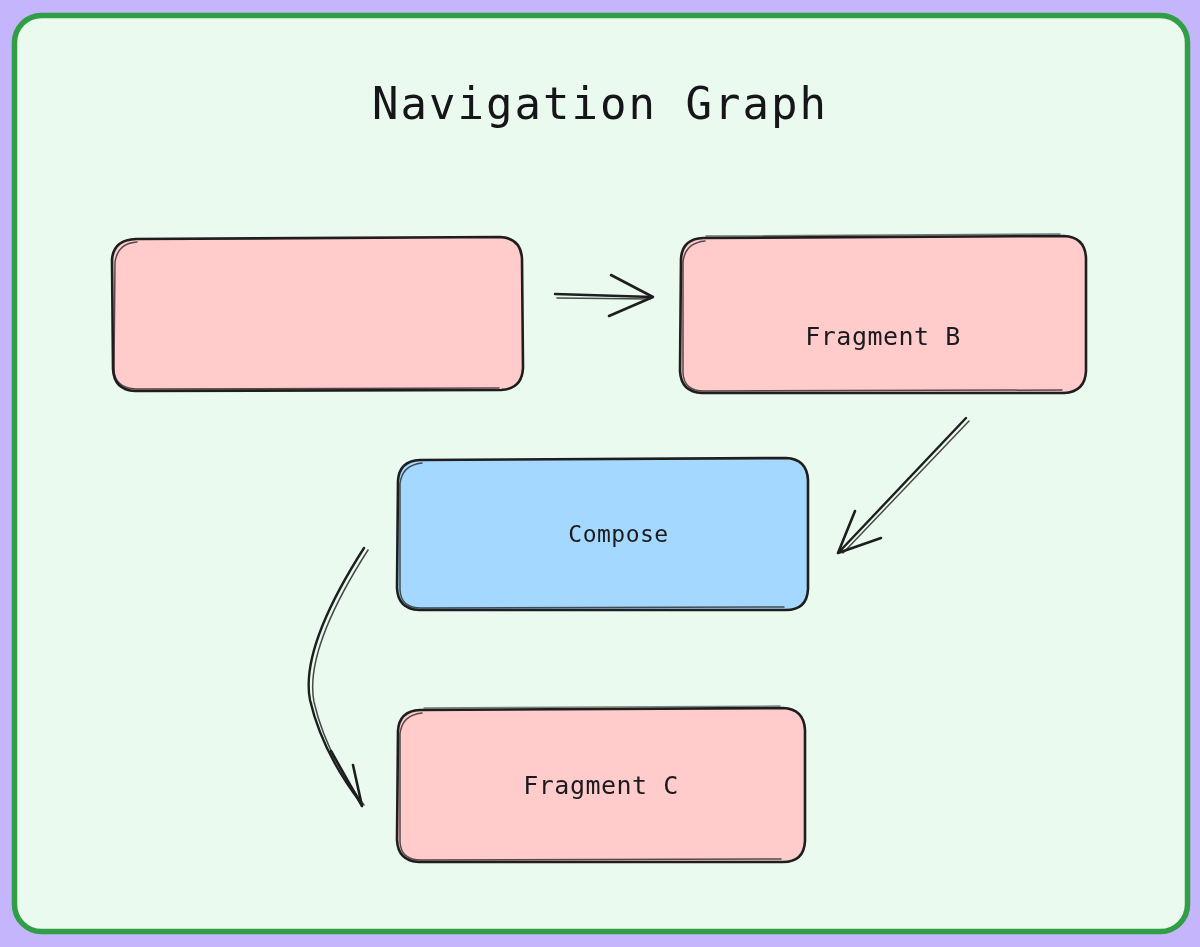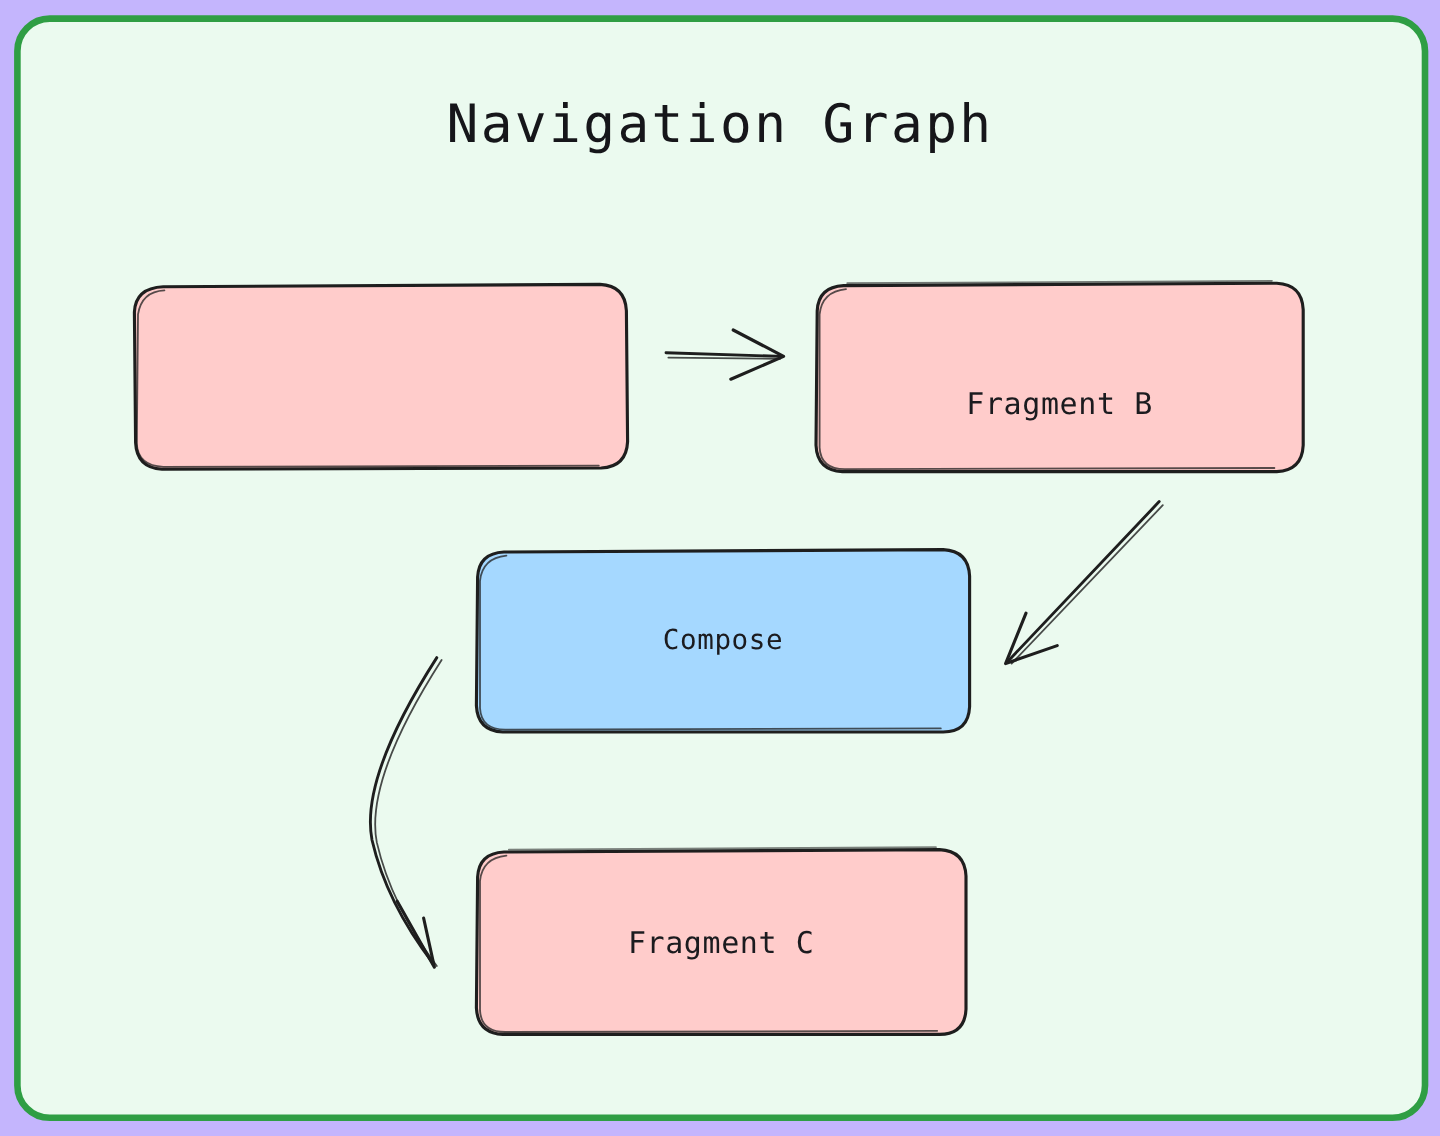--- a/index.html
+++ b/index.html
@@ -102,17 +102,17 @@
       <path d="M368 550 Q304 650 314 702 Q326 754 364 805" fill="none" stroke="#1e1e1e" stroke-width="1.5" opacity="0.8" stroke-linecap="round"></path>
       <path d="M331 751 L362 806 L353 765" fill="none" stroke="#1e1e1e" stroke-width="2.6" stroke-linecap="round" stroke-linejoin="round"></path>
     </g>
   </svg>
 
   <div class="title-label">Navigation Graph</div>
 
 
   <div class="node-label lbl-frag" style="left:680px; top:246px; width:406px; height:157px;margin-top:12px;">Fragment B</div>
 
-  <div class="node-label lbl-compose" style="left:397px; top:458px; width:411px; height:152px;">Compose</div>
+  <div class="node-label lbl-compose" style="left:397px; top:458px; width:411px; height:152px;padding-left:16px;">Compose</div>
 
   <div class="node-label lbl-frag" style="left:397px; top:708px; width:408px; height:154px;border-radius:22px;">Fragment C</div>
 
 </div>
 
 </body></html>

